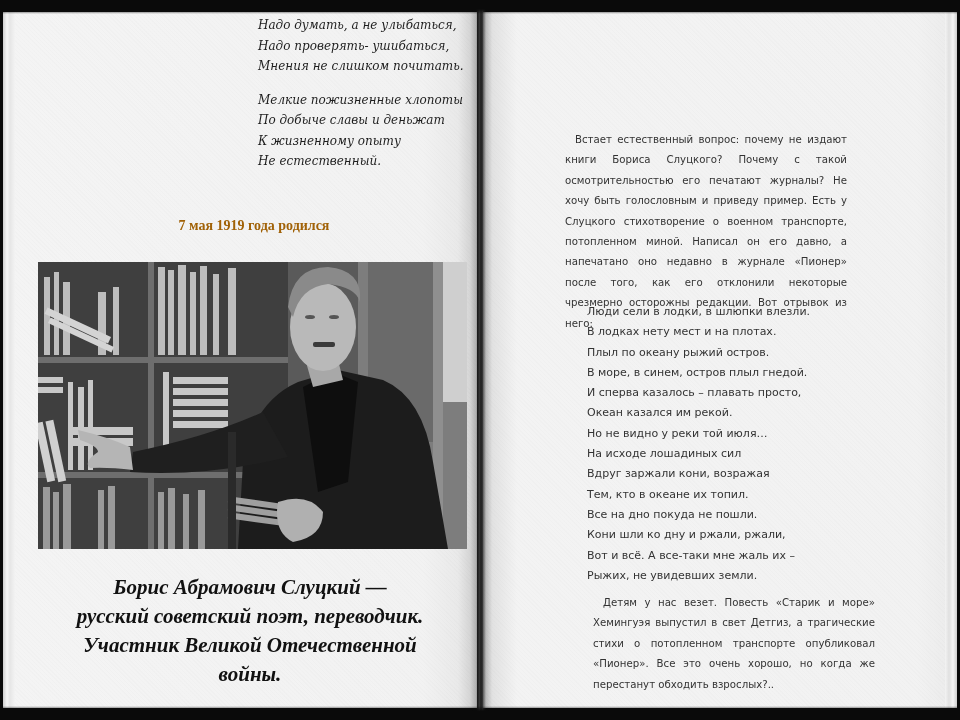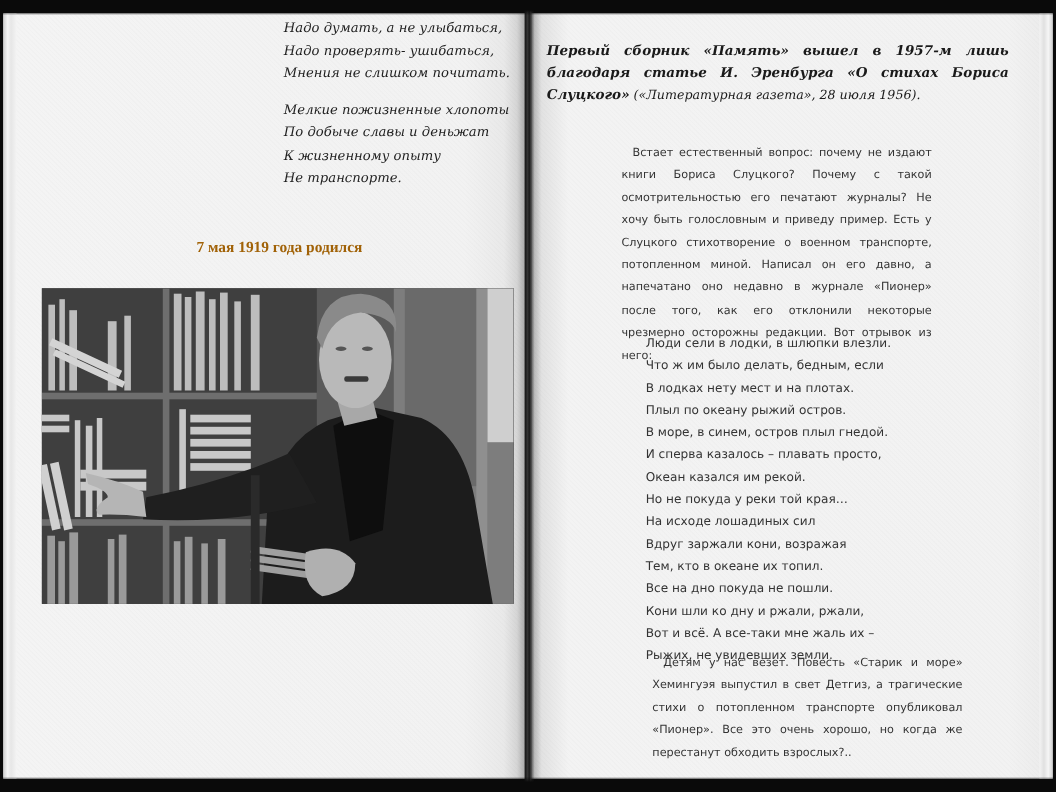--- a/index.html
+++ b/index.html
@@ -121,21 +121,21 @@
   <div class="poem-left">
     <div class="stanza">
       <span class="line">Надо думать, а не улыбаться,</span>
       <span class="line">Надо проверять- ушибаться,</span>
       <span class="line">Мнения не слишком почитать.</span>
     </div>
     <div class="stanza">
       <span class="line">Мелкие пожизненные хлопоты</span>
       <span class="line">По добыче славы и деньжат</span>
       <span class="line">К жизненному опыту</span>
-      <span class="line">Не транспорте.</span>
+      <span class="line">Не естественный.</span>
     </div>
   </div>
 
   <div class="born">7 мая 1919 года родился</div>
 
   <div class="photo" title="Черно-белая фотография: Борис Слуцкий у книжных полок">
     <svg width="429" height="287" viewBox="0 0 429 287" xmlns="http://www.w3.org/2000/svg">
       <rect width="429" height="287" fill="#5a5a5a"></rect>
 
       <rect x="320" y="0" width="109" height="287" fill="#7d7d7d"></rect>
@@ -219,34 +219,38 @@
         <rect x="190" y="238" width="55" height="6" transform="rotate(8 217 241)"></rect>
         <rect x="190" y="246" width="55" height="6" transform="rotate(8 217 249)"></rect>
         <rect x="190" y="254" width="55" height="6" transform="rotate(8 217 257)"></rect>
       </g>
       <path d="M240 240 Q270 230 285 250 Q285 275 255 280 Q235 270 240 240 Z" fill="#b0b0b0"></path>
 
       <rect x="190" y="170" width="8" height="117" fill="#2a2a2a"></rect>
     </svg>
   </div>
 
-
-  <div class="note"><span class="bold">Первый сборник «Память» вышел в 1957-м лишь благодаря статье И. Эренбурга «О стихах Бориса Слуцкого»</span><span class="src"> («Литературная газета», 28 июля 1956).</span></div>
+  <div class="caption">
+    <span class="line">Борис Абрамович Слуцкий —</span>
+    <span class="line">русский советский поэт, переводчик.</span>
+    <span class="line">Участник Великой Отечественной</span>
+    <span class="line">войны.</span>
+  </div>
+
 
   <div class="sans para1"><span class="indent"></span><span>Встает естественный вопрос: почему не издают книги Бориса Слуцкого? Почему с такой осмотрительностью его печатают журналы? Не хочу быть голословным и приведу пример. Есть у Слуцкого стихотворение о военном транспорте, потопленном миной. Написал он его давно, а напечатано оно недавно в журнале «Пионер» после того, как его отклонили некоторые чрезмерно осторожны редакции. Вот отрывок из него:</span></div>
 
   <div class="sans poem-right">
     <span class="line">Люди сели в лодки, в шлюпки влезли.</span>
-    <span class="line">Что ж им было делать, бедным, если</span>
     <span class="line">В лодках нету мест и на плотах.</span>
     <span class="line">Плыл по океану рыжий остров.</span>
     <span class="line">В море, в синем, остров плыл гнедой.</span>
     <span class="line">И сперва казалось – плавать просто,</span>
     <span class="line">Океан казался им рекой.</span>
-    <span class="line">Но не покуда у реки той края…</span>
+    <span class="line">Но не видно у реки той июля…</span>
     <span class="line">На исходе лошадиных сил</span>
     <span class="line">Вдруг заржали кони, возражая</span>
     <span class="line">Тем, кто в океане их топил.</span>
     <span class="line">Все на дно покуда не пошли.</span>
     <span class="line">Кони шли ко дну и ржали, ржали,</span>
     <span class="line">Вот и всё. А все-таки мне жаль их –</span>
     <span class="line">Рыжих, не увидевших земли.</span>
   </div>
 
   <div class="sans para2"><span class="indent"></span><span>Детям у нас везет. Повесть «Старик и море» Хемингуэя выпустил в свет Детгиз, а трагические стихи о потопленном транспорте опубликовал «Пионер». Все это очень хорошо, но когда же перестанут обходить взрослых?..</span></div>

